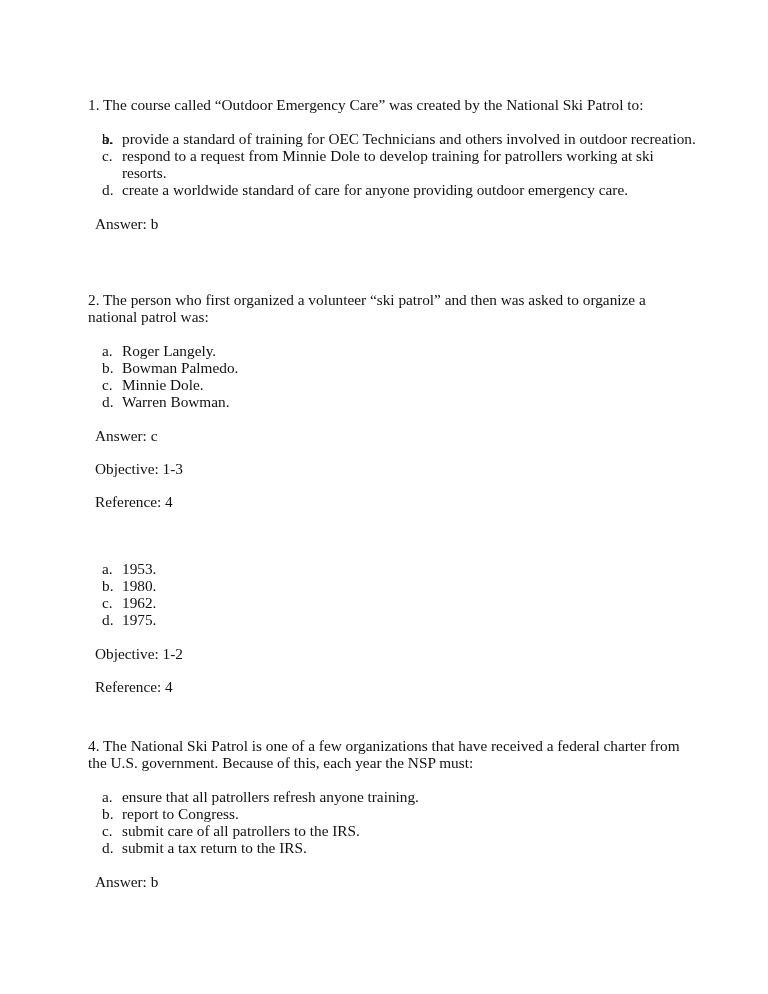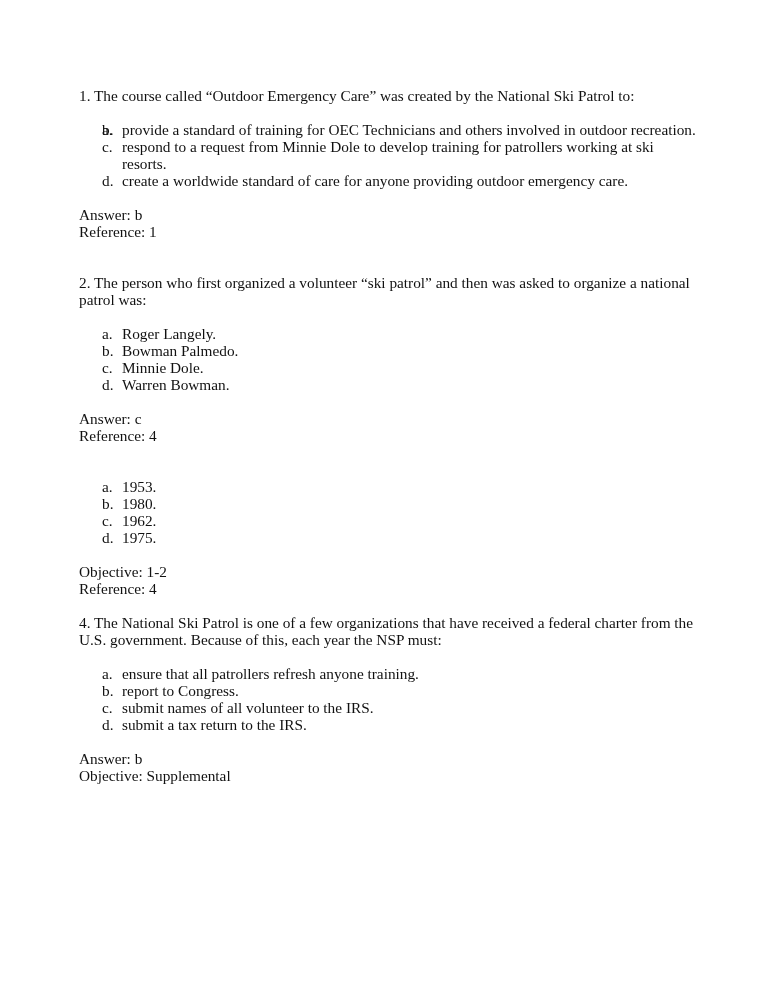--- a/index.html
+++ b/index.html
@@ -20,38 +20,38 @@
   .page {
     position: absolute;
     left: 79px;
     top: 87px;
     width: 620px;
   }
   .question {
     margin: 0;
   }
   .stem {
-    margin: 0;
+    margin: 9px;
   }
   .choices {
     list-style: none;
     margin: 17px 0 17px 0;
     padding: 0;
   }
   .choice {
     position: relative;
     padding-left: 43px;
   }
   .choice-letter {
     position: absolute;
     left: 23px;
     top: 0;
   }
   .meta-line {
-    margin: 0;
+    margin: 16px;
   }
   .gap-1 { height: 17px; }
   .gap-2 { height: 34px; }
 </style>
 </head>
 <body>
 
 <div class="page">
 
   <div class="question">
@@ -67,21 +67,20 @@
       <li class="choice">
         <span class="choice-letter">c.</span>
         <span>respond to a request from Minnie Dole to develop training for patrollers working at ski resorts.</span>
       </li>
       <li class="choice">
         <span class="choice-letter">d.</span>
         <span>create a worldwide standard of care for anyone providing outdoor emergency care.</span>
       </li>
     </ul>
     <p class="meta-line">Answer: b</p>
-    <p class="meta-line">Reference: 1</p>
   </div>
 
   <div class="gap-2"></div>
 
   <div class="question">
     <p class="stem">2. The person who first organized a volunteer “ski patrol” and then was asked to organize a national patrol was:</p>
     <ul class="choices">
       <li class="choice">
         <span class="choice-letter">a.</span>
         <span>Roger Langely.</span>
@@ -93,20 +92,21 @@
       <li class="choice">
         <span class="choice-letter">c.</span>
         <span>Minnie Dole.</span>
       </li>
       <li class="choice">
         <span class="choice-letter">d.</span>
         <span>Warren Bowman.</span>
       </li>
     </ul>
     <p class="meta-line">Answer: c</p>
+    <p class="meta-line">Objective: 1-3</p>
     <p class="meta-line">Reference: 4</p>
   </div>
 
   <div class="gap-1"></div>
 
   <div class="question">
     <ul class="choices">
       <li class="choice">
         <span class="choice-letter">a.</span>
         <span>1953.</span>
@@ -136,24 +136,23 @@
       <li class="choice">
         <span class="choice-letter">a.</span>
         <span>ensure that all patrollers refresh anyone training.</span>
       </li>
       <li class="choice">
         <span class="choice-letter">b.</span>
         <span>report to Congress.</span>
       </li>
       <li class="choice">
         <span class="choice-letter">c.</span>
-        <span>submit names of all volunteer to the IRS.</span>
+        <span>submit care of all patrollers to the IRS.</span>
       </li>
       <li class="choice">
         <span class="choice-letter">d.</span>
         <span>submit a tax return to the IRS.</span>
       </li>
     </ul>
     <p class="meta-line">Answer: b</p>
-    <p class="meta-line">Objective: Supplemental</p>
   </div>
 
 </div>
 
 </body></html>

